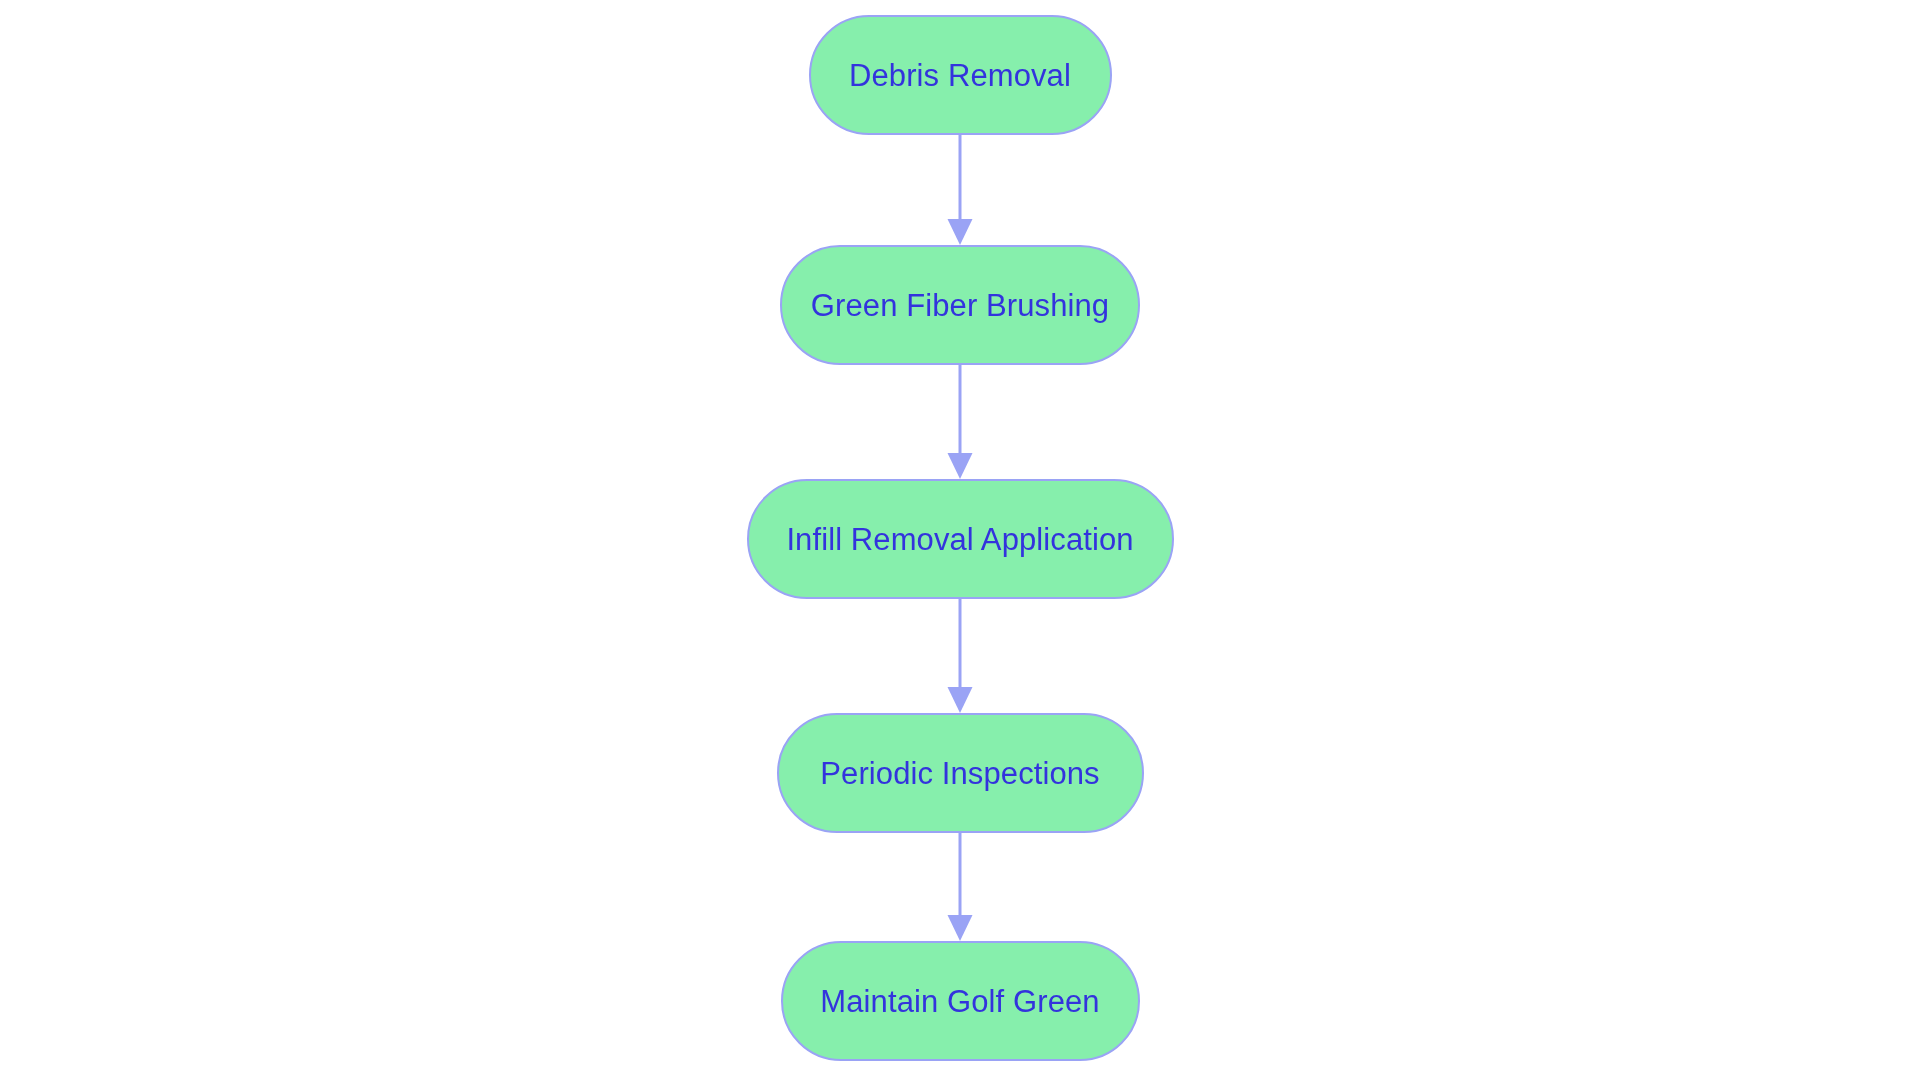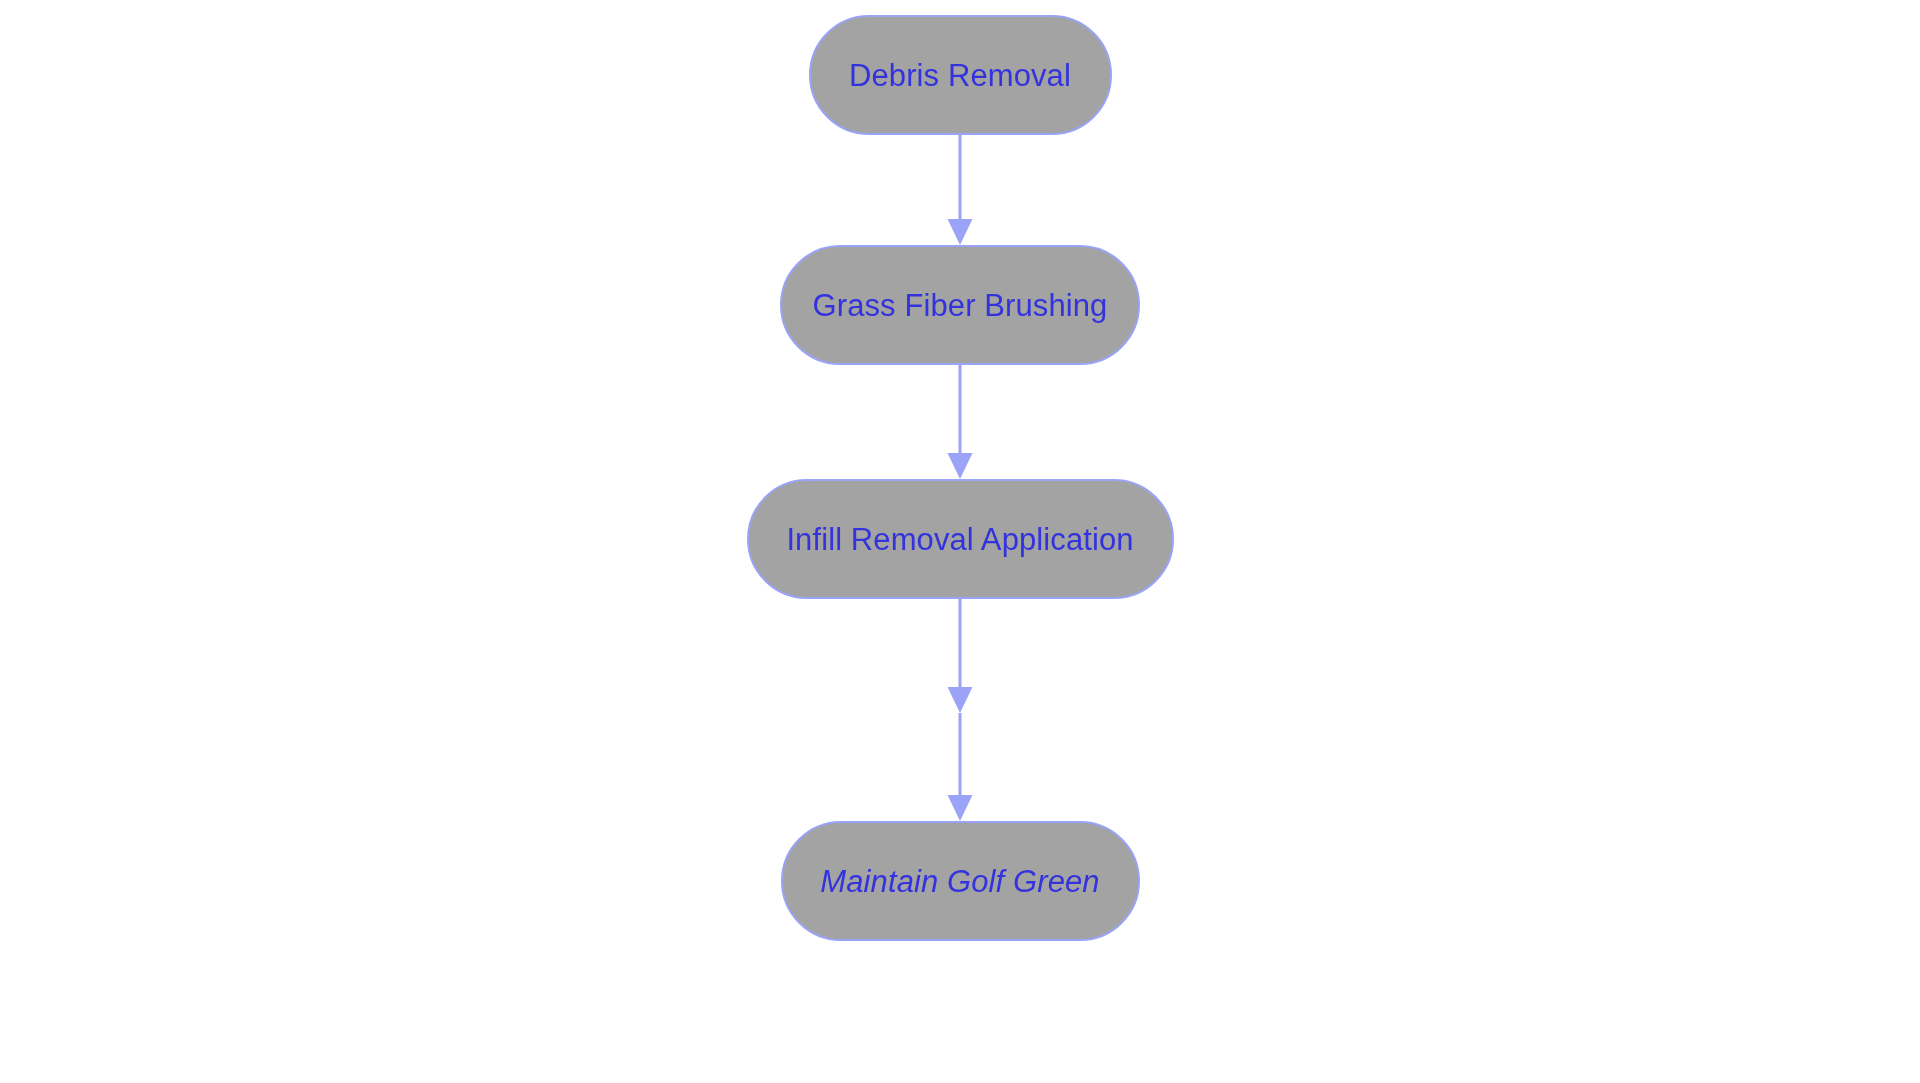--- a/index.html
+++ b/index.html
@@ -32,42 +32,42 @@
     flex-direction: column;
     align-items: center;
   }
 
   
   .flow-node {
     box-sizing: border-box;
     height: 120px;
     border: 2px solid #9aa3f5;
     border-radius: 60px;
-    background: #a3a3a3;
+    background: #86efac;
     display: flex;
     align-items: center;
     justify-content: center;
     flex: 0 0 auto;
   }
   .flow-node-label {
     color: #3333dd;
     font-size: 31px;
     font-weight: 400;
     letter-spacing: 0.1px;
     white-space: nowrap;
     line-height: 1;
     font-family: "Liberation Sans", sans-serif;
   }
 
   
   .node-w-1 { width: 303px; }
   .node-w-2 { width: 360px; }
   .node-w-3 { width: 427px; }
   .node-w-4 { width: 367px; }
-  .node-w-5 { width: 359px; font-style: italic; }
+  .node-w-5 { width: 359px; }
 
   
   .flow-connector {
     position: relative;
     width: 30px;
     flex: 0 0 auto;
     display: block;
   }
   .flow-connector svg {
     display: block;
@@ -97,41 +97,44 @@
     </div>
 
     <div class="flow-connector conn-h-1">
       <svg viewBox="0 0 30 110" preserveAspectRatio="none">
         <line x1="15" y1="0" x2="15" y2="86" stroke="#9aa3f5" stroke-width="3"></line>
         <polygon points="15,110 2.5,84 27.5,84" fill="#9aa3f5"></polygon>
       </svg>
     </div>
 
     <div class="flow-node node-w-2">
-      <span class="flow-node-label">Grass Fiber Brushing</span>
+      <span class="flow-node-label">Green Fiber Brushing</span>
     </div>
 
     <div class="flow-connector conn-h-2">
       <svg viewBox="0 0 30 114" preserveAspectRatio="none">
         <line x1="15" y1="0" x2="15" y2="90" stroke="#9aa3f5" stroke-width="3"></line>
         <polygon points="15,114 2.5,88 27.5,88" fill="#9aa3f5"></polygon>
       </svg>
     </div>
 
     <div class="flow-node node-w-3">
       <span class="flow-node-label">Infill Removal Application</span>
     </div>
 
     <div class="flow-connector conn-h-3">
       <svg viewBox="0 0 30 114" preserveAspectRatio="none">
         <line x1="15" y1="0" x2="15" y2="90" stroke="#9aa3f5" stroke-width="3"></line>
         <polygon points="15,114 2.5,88 27.5,88" fill="#9aa3f5"></polygon>
       </svg>
     </div>
 
+    <div class="flow-node node-w-4">
+      <span class="flow-node-label">Periodic Inspections</span>
+    </div>
 
     <div class="flow-connector conn-h-4">
       <svg viewBox="0 0 30 108" preserveAspectRatio="none">
         <line x1="15" y1="0" x2="15" y2="84" stroke="#9aa3f5" stroke-width="3"></line>
         <polygon points="15,108 2.5,82 27.5,82" fill="#9aa3f5"></polygon>
       </svg>
     </div>
 
     <div class="flow-node node-w-5">
       <span class="flow-node-label">Maintain Golf Green</span>

